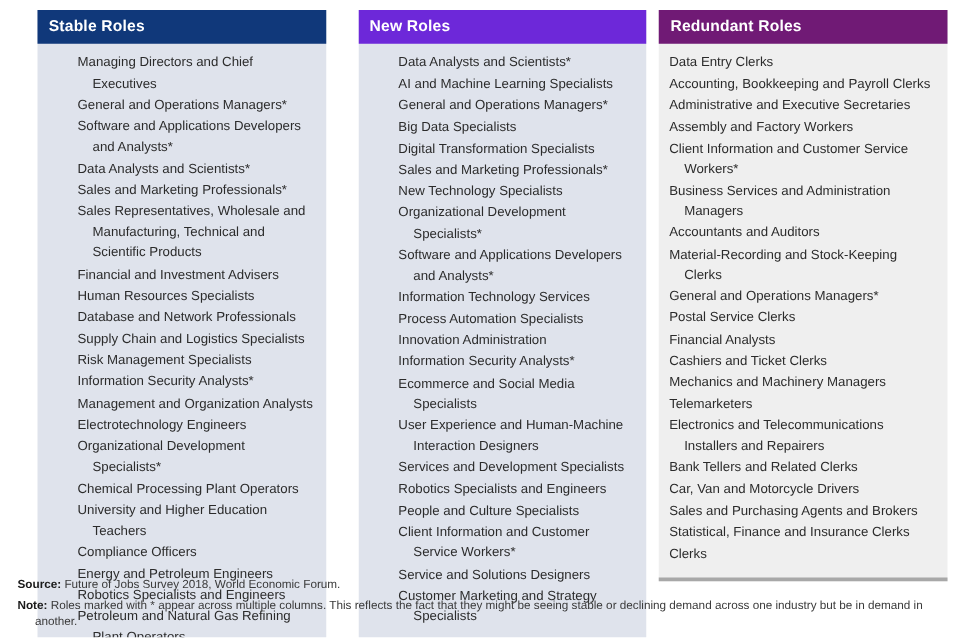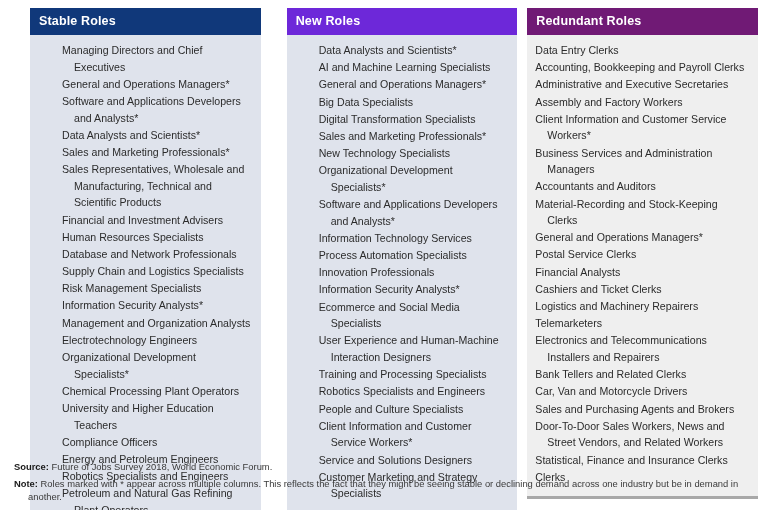--- a/index.html
+++ b/index.html
@@ -127,25 +127,25 @@
         <div class="role-item">AI and Machine Learning Specialists</div>
         <div class="role-item">General and Operations Managers*</div>
         <div class="role-item">Big Data Specialists</div>
         <div class="role-item">Digital Transformation Specialists</div>
         <div class="role-item">Sales and Marketing Professionals*</div>
         <div class="role-item">New Technology Specialists</div>
         <div class="role-item">Organizational Development Specialists*</div>
         <div class="role-item">Software and Applications Developers and Analysts*</div>
         <div class="role-item">Information Technology Services</div>
         <div class="role-item">Process Automation Specialists</div>
-        <div class="role-item">Innovation Professionals</div>
+        <div class="role-item">Innovation Administration</div>
         <div class="role-item">Information Security Analysts*</div>
         <div class="role-item">Ecommerce and Social Media Specialists</div>
         <div class="role-item">User Experience and Human-Machine Interaction Designers</div>
-        <div class="role-item">Training and Processing Specialists</div>
+        <div class="role-item">Services and Development Specialists</div>
         <div class="role-item">Robotics Specialists and Engineers</div>
         <div class="role-item">People and Culture Specialists</div>
         <div class="role-item">Client Information and Customer Service Workers*</div>
         <div class="role-item">Service and Solutions Designers</div>
         <div class="role-item">Customer Marketing and Strategy Specialists</div>
       </div>
     </div>
 
     <div class="column col-redundant">
       <div class="col-header">Redundant Roles</div>
@@ -155,27 +155,26 @@
         <div class="role-item">Administrative and Executive Secretaries</div>
         <div class="role-item">Assembly and Factory Workers</div>
         <div class="role-item">Client Information and Customer Service Workers*</div>
         <div class="role-item">Business Services and Administration Managers</div>
         <div class="role-item">Accountants and Auditors</div>
         <div class="role-item">Material-Recording and Stock-Keeping Clerks</div>
         <div class="role-item">General and Operations Managers*</div>
         <div class="role-item">Postal Service Clerks</div>
         <div class="role-item">Financial Analysts</div>
         <div class="role-item">Cashiers and Ticket Clerks</div>
-        <div class="role-item">Logistics and Machinery Repairers</div>
+        <div class="role-item">Mechanics and Machinery Managers</div>
         <div class="role-item">Telemarketers</div>
         <div class="role-item">Electronics and Telecommunications Installers and Repairers</div>
         <div class="role-item">Bank Tellers and Related Clerks</div>
         <div class="role-item">Car, Van and Motorcycle Drivers</div>
         <div class="role-item">Sales and Purchasing Agents and Brokers</div>
-        <div class="role-item">Door-To-Door Sales Workers, News and Street Vendors, and Related Workers</div>
         <div class="role-item">Statistical, Finance and Insurance Clerks</div>
         <div class="role-item">Clerks</div>
       </div>
     </div>
 
   </div>
 
   <div class="footer">
     <div class="footnote">
       <b>Source:</b>

